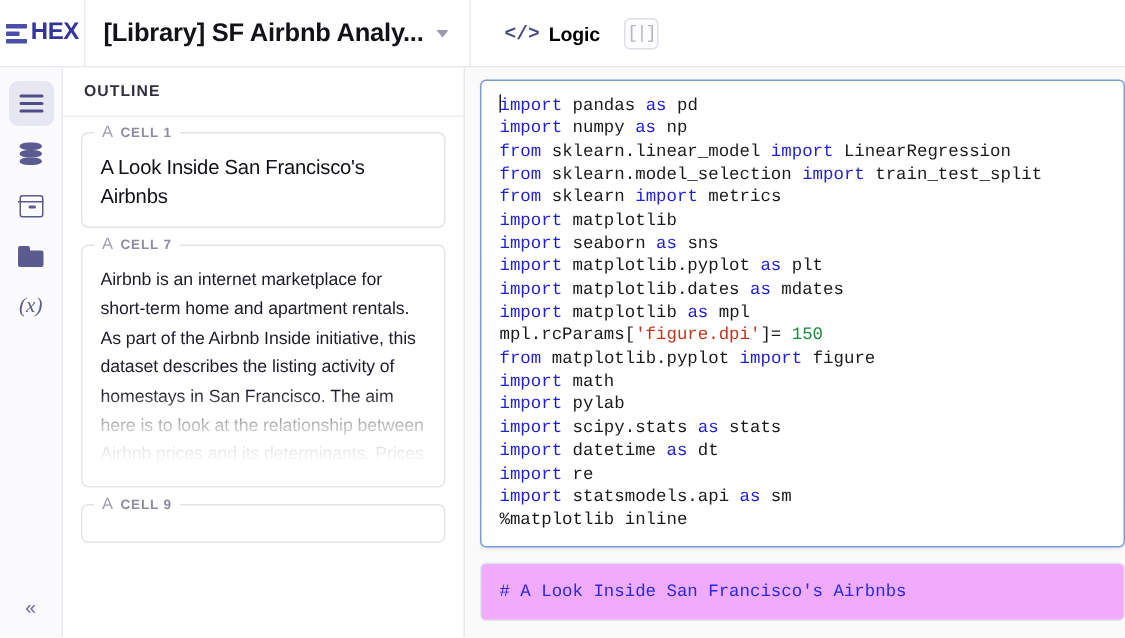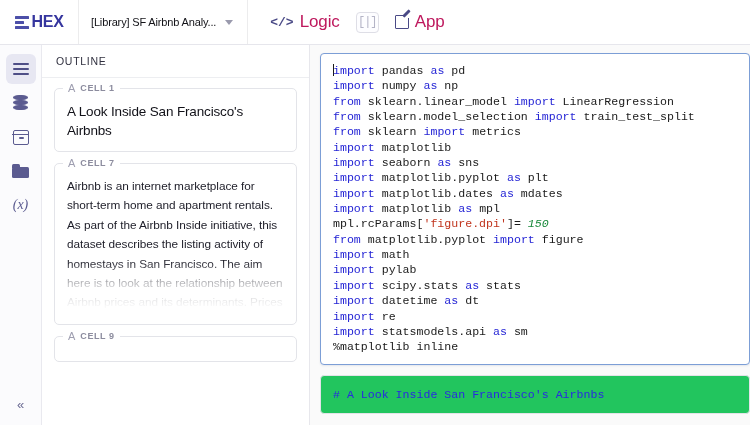--- a/index.html
+++ b/index.html
@@ -13,62 +13,62 @@
   .app { position: relative; width: 750px; height: 425px; display: flex; flex-direction: column; }
 
   
   .topbar {
     height: 45px; min-height: 45px;
     display: flex; align-items: stretch;
     background: #ffffff;
     border-bottom: 1px solid #e6e6ec;
   }
   .logo-cell {
-    width: 79px; display: flex; align-items: center; justify-content: center;
+    width: 57px; display: flex; align-items: center; justify-content: center;
     border-right: 1px solid #ececed;
   }
   .hex-logo { display: flex; align-items: center; gap: 3px; }
   .hex-mark { display: flex; flex-direction: column; gap: 2px; }
   .hex-mark i { display: block; height: 3px; background: #4c4fa8; border-radius: 0.5px; }
   .hex-mark i.l1 { width: 14px; }
   .hex-mark i.l2 { width: 9px; }
   .hex-mark i.l3 { width: 14px; }
   .hex-word {
     font-family: "Liberation Sans", sans-serif;
     font-weight: 800; font-size: 16px; letter-spacing: -0.3px;
     color: #35359e;
   }
 
   .title-cell {
     display: flex; align-items: center; gap: 9px;
     padding: 0 14px 0 12px;
     border-right: 1px solid #ececed;
   }
   .doc-title {
-    font-size: 11px; font-weight: normal; color: #121217;
+    font-size: 17px; font-weight: bold; color: #121217;
     letter-spacing: -0.15px; white-space: nowrap;
   }
   .caret-down {
     width: 0; height: 0;
     border-left: 4.5px solid transparent;
     border-right: 4.5px solid transparent;
     border-top: 5px solid #9a9aad;
     cursor: pointer;
   }
 
   .modes {
     display: flex; align-items: center; gap: 0;
     padding: 0 10px 0 14px;
   }
   .mode-btn {
     display: flex; align-items: center; gap: 6px;
     padding: 5px 8px; border-radius: 5px;
     cursor: pointer; background: transparent;
   }
-  .mode-label { font-size: 17px; color: #be185d; font-weight: 400; letter-spacing: -0.1px; }
+  .mode-label { font-size: 13px; color: #000000; font-weight: 700; letter-spacing: -0.1px; }
   .code-glyph { font-family: "Liberation Mono", monospace; font-size: 13px; color: #4a4a86; font-weight: 700; }
   .split-box {
     width: 23px; height: 21px; margin: 0 8px;
     border: 1px solid #dedee6; border-radius: 4px;
     background: #fdfdff;
     display: flex; align-items: center; justify-content: center;
     cursor: pointer;
   }
   .split-glyph { font-family: "Liberation Mono", monospace; font-size: 12px; color: #b4b4c6; letter-spacing: -1px; }
   .app-glyph {
@@ -132,21 +132,21 @@
     display: flex; flex-direction: column;
     overflow: hidden;
   }
   .outline-head {
     height: 33px; min-height: 33px;
     display: flex; align-items: center;
     padding: 0 0 0 14px;
     border-bottom: 1px solid #edeef1;
   }
   .outline-title {
-    font-size: 10.5px; font-weight: normal; letter-spacing: 0.7px; color: #30303f;
+    font-size: 10.5px; font-weight: bold; letter-spacing: 0.7px; color: #30303f;
   }
   .outline-body { flex: 1; overflow: hidden; padding: 10px 12px 0 12px; }
 
   .ocell {
     position: relative;
     border: 1px solid #e3e4e9;
     border-radius: 5px;
     margin-bottom: 11px;
     padding: 13px 12px 11px 12px;
   }
@@ -182,33 +182,33 @@
   }
   .code-card {
     background: #ffffff;
     border: 1.5px solid #7c9ed6;
     border-radius: 4px;
     box-shadow: 0 1px 2px rgba(40,60,110,0.10);
     padding: 9px 0 9px 12px;
     margin-bottom: 10px;
   }
   .md-card {
-    background: #22c55e;
+    background: #f0abfc;
     border: 1px solid #e3e3e8;
     border-radius: 4px;
     padding: 11px 0 11px 12px;
   }
   .code {
     font-family: "Liberation Mono", monospace;
     font-size: 11.6px; line-height: 15.35px;
     color: #1a1a1a; white-space: pre;
   }
   .k { color: #1f1fd4; }
   .s { color: #c0341d; }
-  .n { color: #1a8a3c; font-style: italic; }
+  .n { color: #1a8a3c; }
   .md-h { color: #2929e0; }
   .caret {
     display: inline-block; width: 1px; height: 12px;
     background: #1b1b1b; vertical-align: -2px; margin-right: -1px;
   }
 </style>
 </head>
 <body>
 
 <div class="app">
@@ -232,24 +232,20 @@
     </div>
 
     <div class="modes">
       <div class="mode-btn">
         <span class="code-glyph">&lt;/&gt;</span>
         <span class="mode-label">Logic</span>
       </div>
       <div class="split-box">
         <span class="split-glyph">[|]</span>
       </div>
-      <div class="mode-btn">
-        <span class="app-glyph"></span>
-        <span class="mode-label">App</span>
-      </div>
     </div>
   </div>
 
   <div class="body-row">
 
     <div class="rail">
       <div class="rail-btn active">
         <span class="ic-outline">
             <i></i>
             <i></i>

